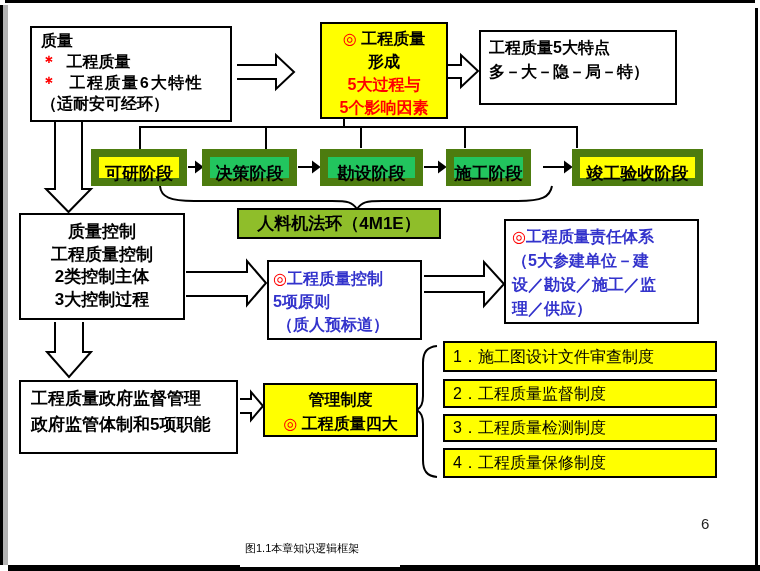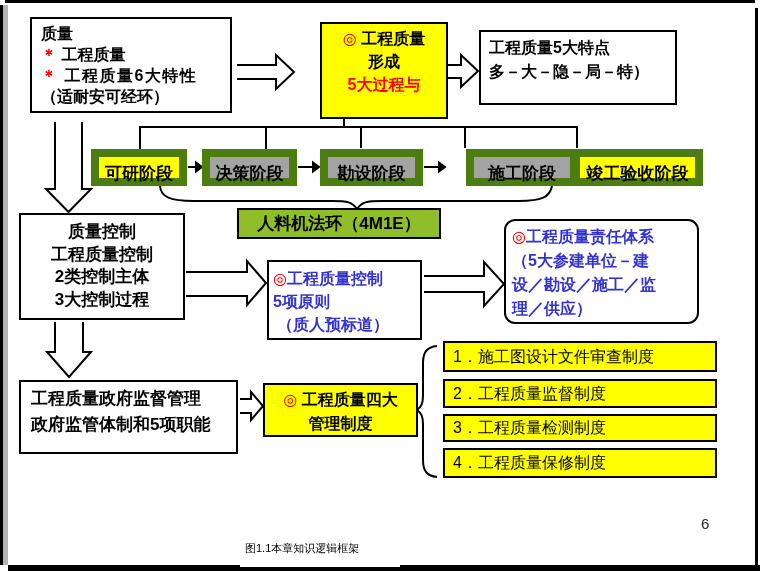--- a/index.html
+++ b/index.html
@@ -8,21 +8,21 @@
     font-family:"Liberation Sans","DejaVu Sans",sans-serif;
     overflow:hidden;
   }
   .abs{position:absolute;box-sizing:border-box;}
   .box{
     position:absolute;box-sizing:border-box;
     border:2px solid #000;background:#fff;color:#000;
     font-weight:bold;z-index:2;
   }
   .yellow{background:#ffff00;}
-  .green{background:#a3a3a3;}
+  .green{background:#22c55e;}
   .green2{background:#8fbe2a;}
   .center{text-align:center;}
   .blue-text{color:#3333cc;}
   .red{color:#ff0000;}
   .line{display:block;}
   #diagram-lines{position:absolute;left:0;top:0;z-index:1;pointer-events:none;}
   .stage{
     position:absolute;box-sizing:border-box;top:149px;height:37px;
     border:8px solid #4d7c0f;font-weight:bold;color:#000;
     text-align:center;line-height:33px;font-size:17px;z-index:2;
@@ -82,74 +82,75 @@
 
   <g>
     <path d="M160,186 C161,197 170,201 194,201 L332,201 C348,201 352,202 357,209 C362,202 366,201 382,201 L518,201 C542,201 550,197 552,186" fill="none" stroke="#000" stroke-width="2"></path>
   </g>
 
   <g>
     <path d="M437,346 C427,347 423,352 423,363 L423,396 C423,404 421,407 417,410 C421,413 423,416 423,424 L423,460 C423,471 427,476 437,477" fill="none" stroke="#000" stroke-width="2"></path>
   </g>
 </svg>
 
-<div class="box" style="left:30px;top:17px;width:202px;height:96px;font-size:16px;line-height:21px;padding:4px 4px 0 9px;">
+<div class="box" style="left:30px;top:26px;width:202px;height:96px;font-size:16px;line-height:21px;padding:4px 4px 0 9px;font-family:Liberation Mono, monospace;">
   <span class="line">质量</span>
   <span class="line"><span class="red">＊</span> <span>工程质量</span></span>
   <span class="line" style="letter-spacing:1.5px;"><span class="red">＊</span> <span>工程质量6大特性</span></span>
   <span class="line">（适耐安可经环）</span>
 </div>
 
 <div class="box yellow center" style="left:295px;top:22px;width:128px;height:97px;font-size:16px;line-height:23px;padding-top:3px;margin-left:25px;">
   <span class="line"><span class="red">◎</span> <span>工程质量</span></span>
   <span class="line">形成</span>
   <span class="line red">5大过程与</span>
+  <span class="line red">5个影响因素</span>
 </div>
 
 <div class="box" style="left:479px;top:30px;width:198px;height:75px;font-size:16px;line-height:24px;padding:4px 1px 0 8px;">
   <span class="line">工程质量5大特点</span>
   <span class="line">多－大－隐－局－特）</span>
 </div>
 
 <div class="stage yellow" style="left:91px;width:96px;">可研阶段</div>
 <div class="stage green" style="left:202px;width:95px;">决策阶段</div>
 <div class="stage green" style="left:320px;width:103px;">勘设阶段</div>
-<div class="stage green" style="left:466px;width:112px;">施工阶段</div>
+<div class="stage green" style="left:446px;width:85px;">施工阶段</div>
 <div class="stage yellow" style="left:572px;width:131px;">竣工验收阶段</div>
 
 <div class="box green2 center" style="left:237px;top:208px;width:204px;height:31px;font-size:17px;line-height:27px;">人料机法环（4M1E）</div>
 
 <div class="box center" style="left:19px;top:213px;width:166px;height:107px;font-size:17px;line-height:22.5px;padding-top:6px;">
   <span class="line">质量控制</span>
   <span class="line">工程质量控制</span>
   <span class="line">2类控制主体</span>
   <span class="line">3大控制过程</span>
 </div>
 
 <div class="box blue-text" style="left:267px;top:260px;width:155px;height:80px;font-size:16px;line-height:23px;padding:5px 16px 0 4px;">
   <span class="line"><span class="red">◎</span><span>工程质量控制</span></span>
   <span class="line">5项原则</span>
   <span class="line" style="padding-left:4px;">（质人预标道）</span>
 </div>
 
-<div class="box blue-text" style="left:504px;top:219px;width:195px;height:105px;font-size:16px;line-height:24px;padding:4px 2px 0 6px;border-radius:11px;">
+<div class="box blue-text" style="left:504px;top:219px;width:195px;height:105px;font-size:16px;line-height:24px;padding:4px 2px 0 6px;">
   <span class="line"><span class="red">◎</span><span>工程质量责任体系</span></span>
   <span class="line">（5大参建单位－建</span>
   <span class="line">设／勘设／施工／监</span>
   <span class="line">理／供应）</span>
 </div>
 
 <div class="box" style="left:19px;top:380px;width:219px;height:74px;font-size:17px;line-height:26px;padding:4px 2px 0 10px;">
   <span class="line">工程质量政府监督管理</span>
   <span class="line">政府监管体制和5项职能</span>
 </div>
 
 <div class="box yellow center" style="left:263px;top:383px;width:155px;height:54px;font-size:16px;line-height:24px;padding-top:3px;">
+  <span class="line">管理制度</span>
   <span class="line"><span class="red">◎</span> <span>工程质量四大</span></span>
-  <span class="line">管理制度</span>
 </div>
 
 <div class="inst" style="top:341px;height:31px;line-height:27px;">1．施工图设计文件审查制度</div>
 <div class="inst" style="top:379px;height:29px;line-height:25px;">2．工程质量监督制度</div>
 <div class="inst" style="top:414px;height:28px;line-height:24px;">3．工程质量检测制度</div>
 <div class="inst" style="top:448px;height:30px;line-height:26px;">4．工程质量保修制度</div>
 
 <div class="caption" style="left:245px;top:541px;">图1.1本章知识逻辑框架</div>
 <div class="pagenum" style="left:701px;top:515px;">6</div>
 

